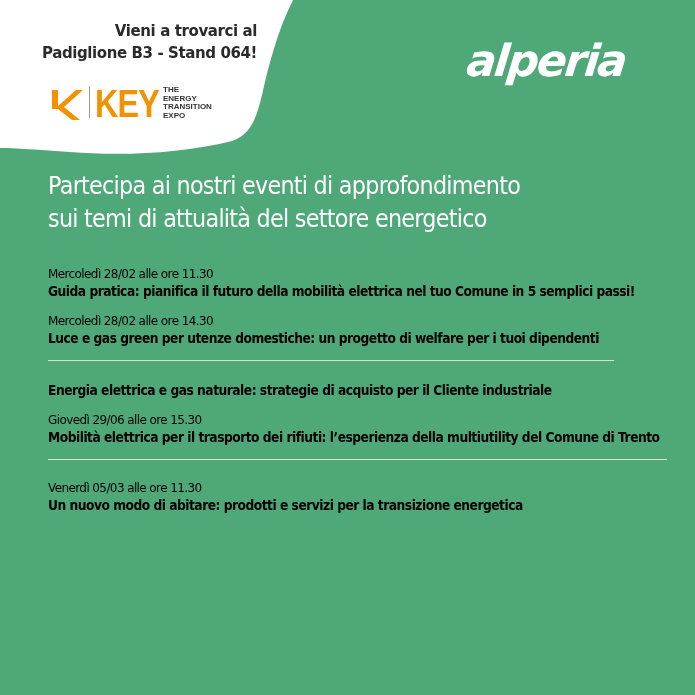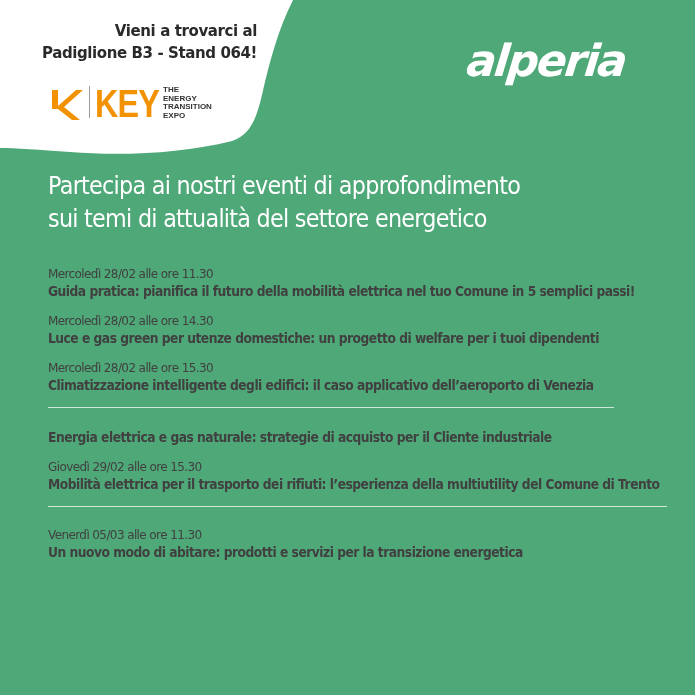--- a/index.html
+++ b/index.html
@@ -17,21 +17,21 @@
   .key-word { color:#f39200; font-family:"Liberation Sans", sans-serif; font-weight:bold; font-size:38px;
               line-height:36px; letter-spacing:-1px; transform:scaleX(0.85); transform-origin:left center; width:54px; }
   .key-sub { color:#333; font-family:"Liberation Sans", sans-serif; font-size:8px; line-height:8.5px; font-weight:bold;
              margin-left:14px; letter-spacing:0px; }
   .brand { position:absolute; left:467px; top:36px; color:#ffffff; font-family:"DejaVu Sans", sans-serif;
            font-weight:bold; font-style:italic; font-size:44px; letter-spacing:-2px; line-height:50px;
            transform:skewX(-6deg); }
   .headline { position:absolute; left:48px; top:170px; color:#ffffff; font-family:"DejaVu Sans", sans-serif;
               font-size:24px; line-height:33px; letter-spacing:-0.8px; transform:scaleX(0.93); transform-origin:left top;
               white-space:nowrap; }
-  .events { position:absolute; left:48px; top:266px; width:640px; color:#404040; }
+  .events { position:absolute; left:48px; top:266px; width:640px; color:#000000; }
   .event { margin-bottom:12px; }
   .ev-date { font-family:"DejaVu Sans", sans-serif; font-size:12px; line-height:16px; letter-spacing:-0.6px;
              font-weight:normal; white-space:nowrap; }
   .ev-title { font-family:"DejaVu Sans", sans-serif; font-size:13.5px; line-height:19px; font-weight:bold;
               letter-spacing:-0.55px; white-space:nowrap; transform:scaleX(0.91); transform-origin:left top; }
   .divider { height:1px; background:#cfe6d8; margin:12px 0 20px 0; }
 </style>
 </head>
 <body>
 
@@ -70,31 +70,27 @@
   <div class="events">
 
     <div class="event">
       <div class="ev-date">Mercoledì 28/02 alle ore 11.30</div>
       <div class="ev-title">Guida pratica: pianifica il futuro della mobilità elettrica nel tuo Comune in 5 semplici passi!</div>
     </div>
     <div class="event">
       <div class="ev-date">Mercoledì 28/02 alle ore 14.30</div>
       <div class="ev-title">Luce e gas green per utenze domestiche: un progetto di welfare per i tuoi dipendenti</div>
     </div>
-    <div class="event" style="margin-bottom:0">
-      <div class="ev-date">Mercoledì 28/02 alle ore 15.30</div>
-      <div class="ev-title">Climatizzazione intelligente degli edifici: il caso applicativo dell’aeroporto di Venezia</div>
-    </div>
     <div class="divider" style="width:566px"></div>
 
     <div class="event">
       <div class="ev-title">Energia elettrica e gas naturale: strategie di acquisto per il Cliente industriale</div>
     </div>
     <div class="event" style="margin-bottom:0">
-      <div class="ev-date">Giovedì 29/02 alle ore 15.30</div>
+      <div class="ev-date">Giovedì 29/06 alle ore 15.30</div>
       <div class="ev-title">Mobilità elettrica per il trasporto dei rifiuti: l’esperienza della multiutility del Comune di Trento</div>
     </div>
     <div class="divider" style="width:619px"></div>
 
     <div class="event">
       <div class="ev-date">Venerdì 05/03 alle ore 11.30</div>
       <div class="ev-title">Un nuovo modo di abitare: prodotti e servizi per la transizione energetica</div>
     </div>
   </div>
 </div>

